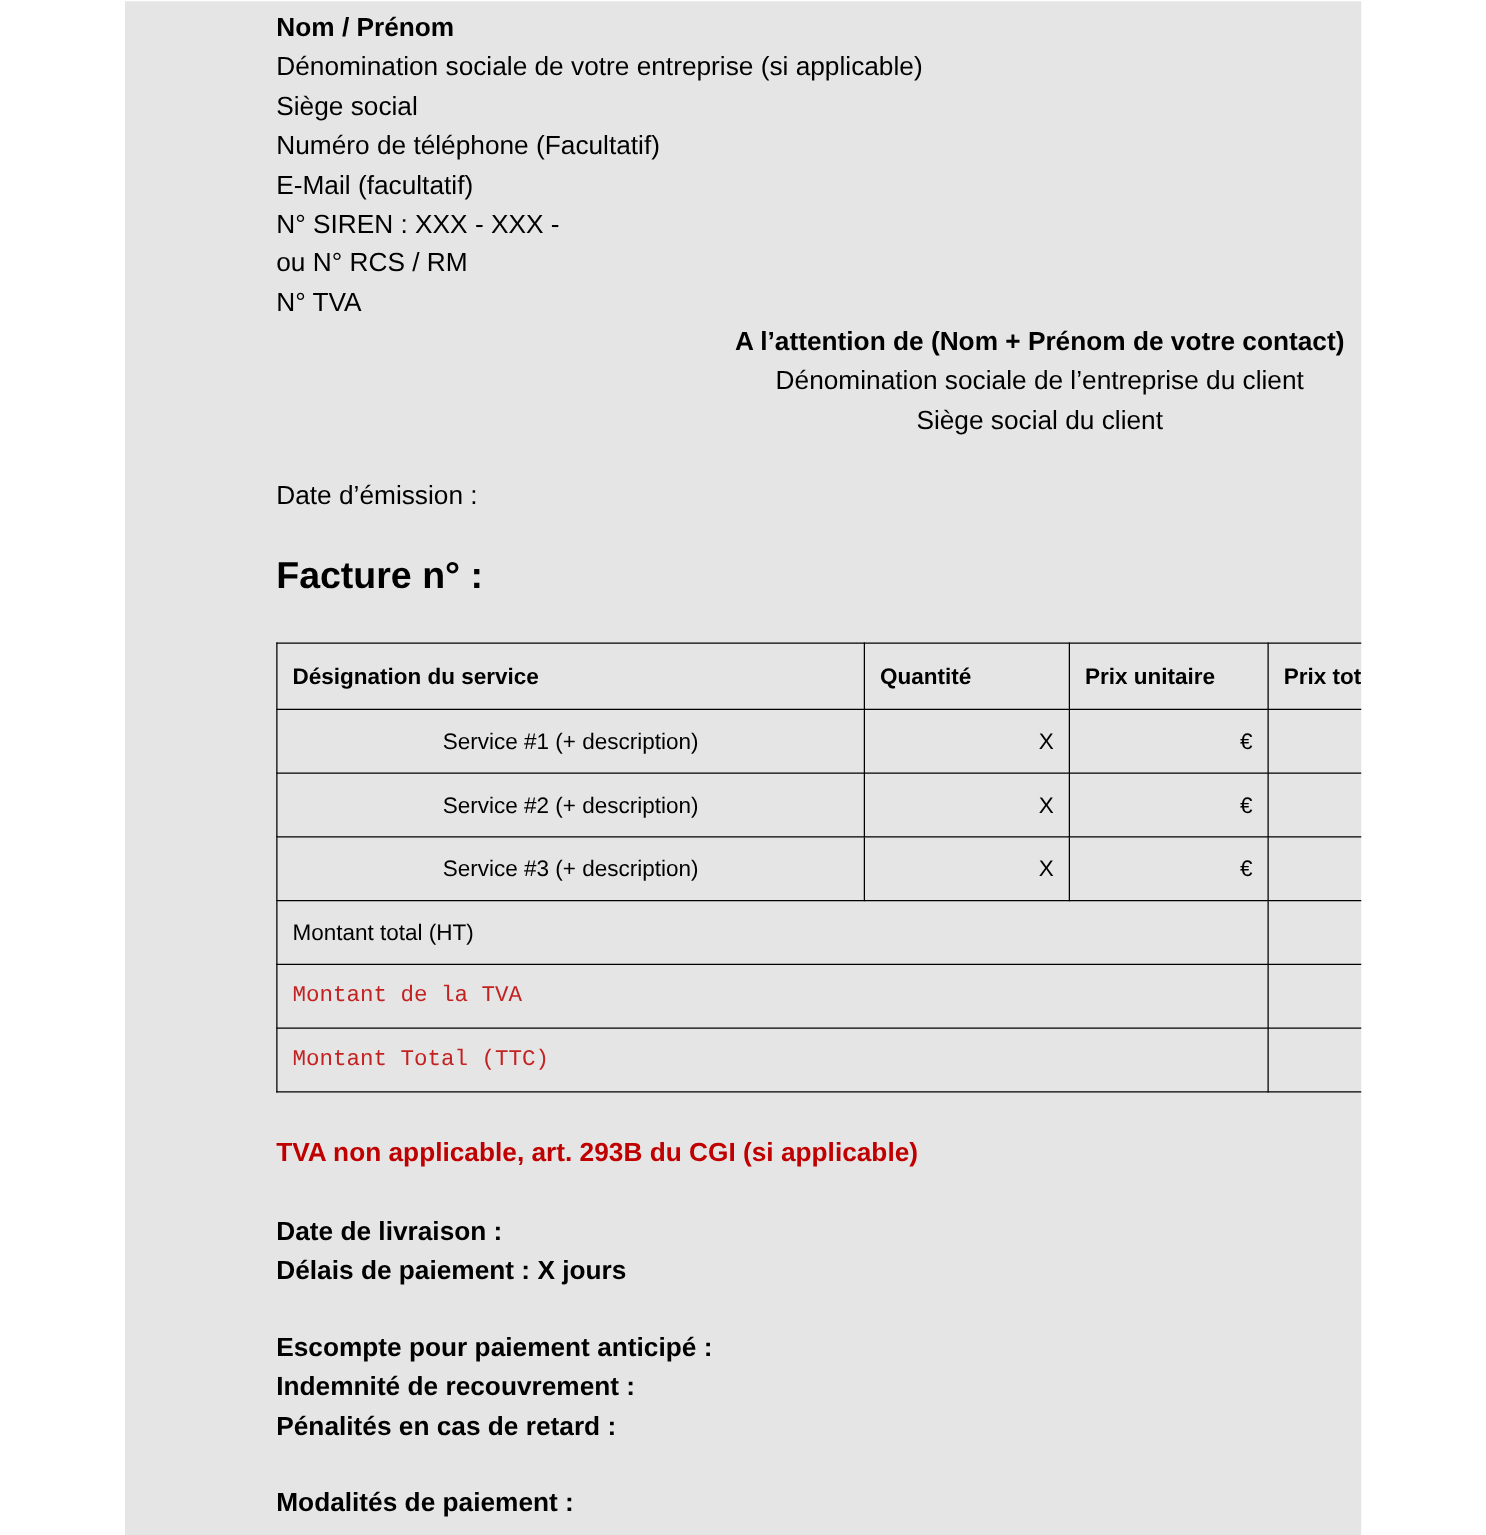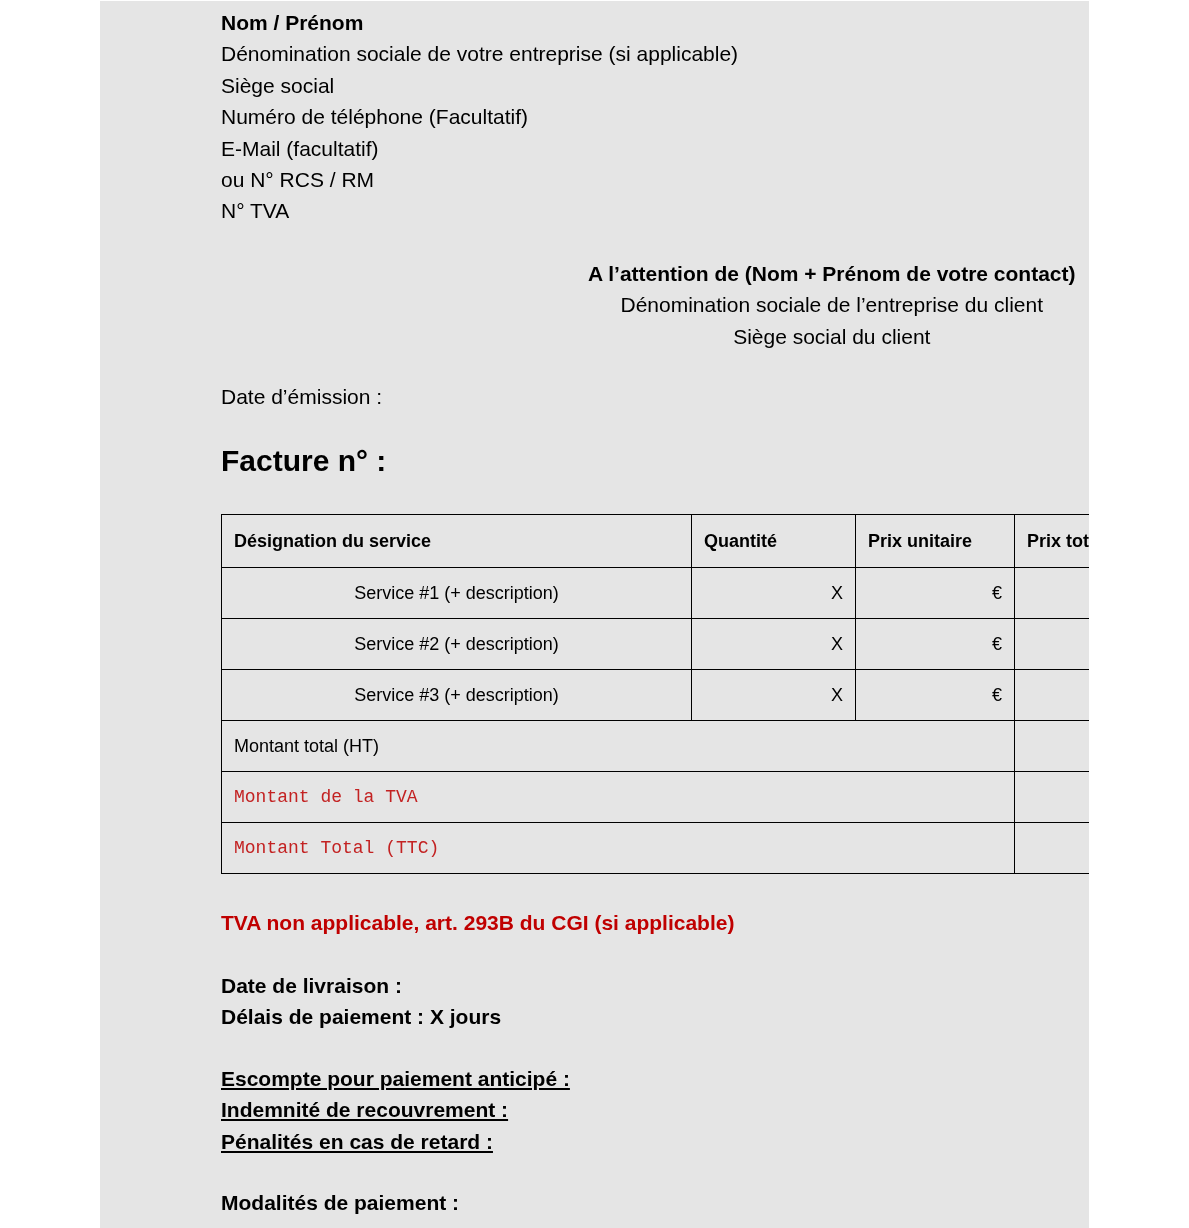--- a/index.html
+++ b/index.html
@@ -109,39 +109,39 @@
   }
   #delivery-terms {
     left: 121px;
     top: 969px;
     font-weight: bold;
   }
   #payment-terms {
     left: 121px;
     top: 1062px;
     font-weight: bold;
-    text-decoration: underline;
   }
   #payment-methods {
     left: 121px;
     top: 1186px;
     font-weight: bold;
   }
 </style>
 </head>
 <body>
 
 <div class="page">
 
   <div class="block" id="issuer-block">
       <span class="line bold">Nom / Prénom</span>
       <span class="line">Dénomination sociale de votre entreprise (si applicable)</span>
       <span class="line">Siège social</span>
       <span class="line">Numéro de téléphone (Facultatif)</span>
       <span class="line">E-Mail (facultatif)</span>
+      <span class="line">N° SIREN : XXX - XXX -</span>
       <span class="line">ou N° RCS / RM</span>
       <span class="line">N° TVA</span>
     </div>
 
   <div class="block" id="client-block">
       <span class="line bold">A l’attention de (Nom + Prénom de votre contact)</span>
       <span class="line">Dénomination sociale de l’entreprise du client</span>
       <span class="line">Siège social du client</span>
     </div>
 

